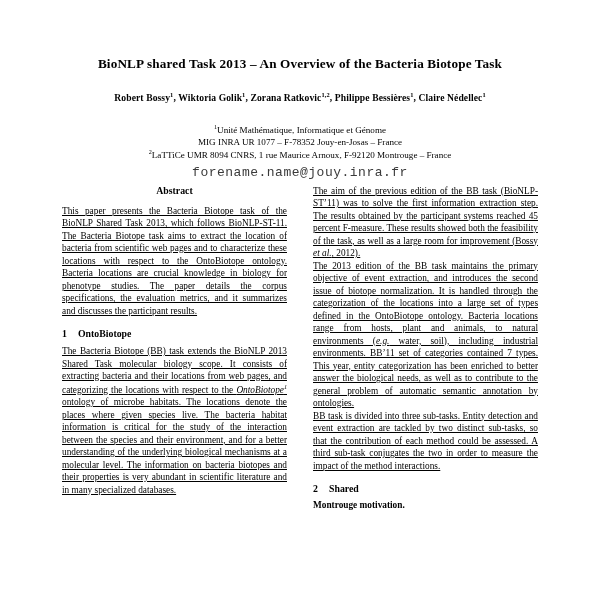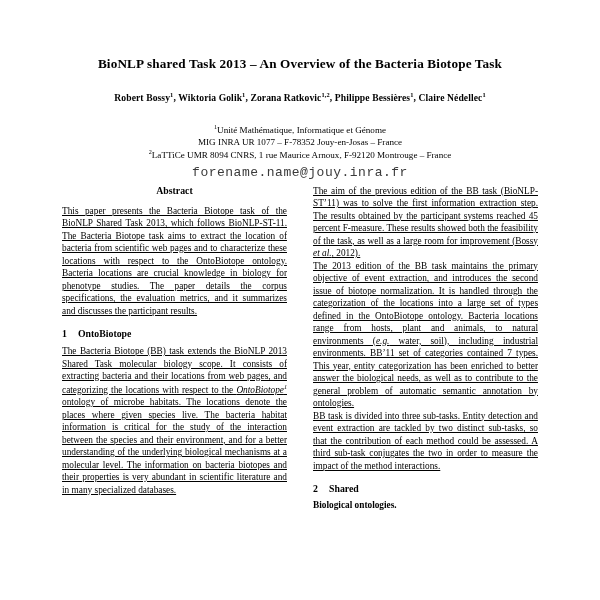--- a/index.html
+++ b/index.html
@@ -144,17 +144,17 @@
     <div class="col">
       <p class="body">The aim of the previous edition of the BB task (BioNLP-ST’11) was to solve the first information extraction step. The results obtained by the participant systems reached 45 percent F-measure. These results showed both the feasibility of the task, as well as a large room for improvement (Bossy <em>et al.</em>, 2012).</p>
       <p class="body">The 2013 edition of the BB task maintains the primary objective of event extraction, and introduces the second issue of biotope normalization. It is handled through the categorization of the locations into a large set of types defined in the OntoBiotope ontology. Bacteria locations range from hosts, plant and animals, to natural environments (<em>e.g.</em> water, soil), including industrial environments. BB’11 set of categories contained 7 types. This year, entity categorization has been enriched to better answer the biological needs, as well as to contribute to the general problem of automatic semantic annotation by ontologies.</p>
       <p class="body">BB task is divided into three sub-tasks. Entity detection and event extraction are tackled by two distinct sub-tasks, so that the contribution of each method could be assessed. A third sub-task conjugates the two in order to measure the impact of the method interactions.</p>
 
       <div class="section-head">
         <span class="num">2</span>
         <span>Shared</span>
       </div>
 
-      <div class="inline-head">Biological ontologies.</div>
+      <div class="inline-head">Montrouge motivation.</div>
     </div>
 
   </div>
 </div>
 
 </body></html>

